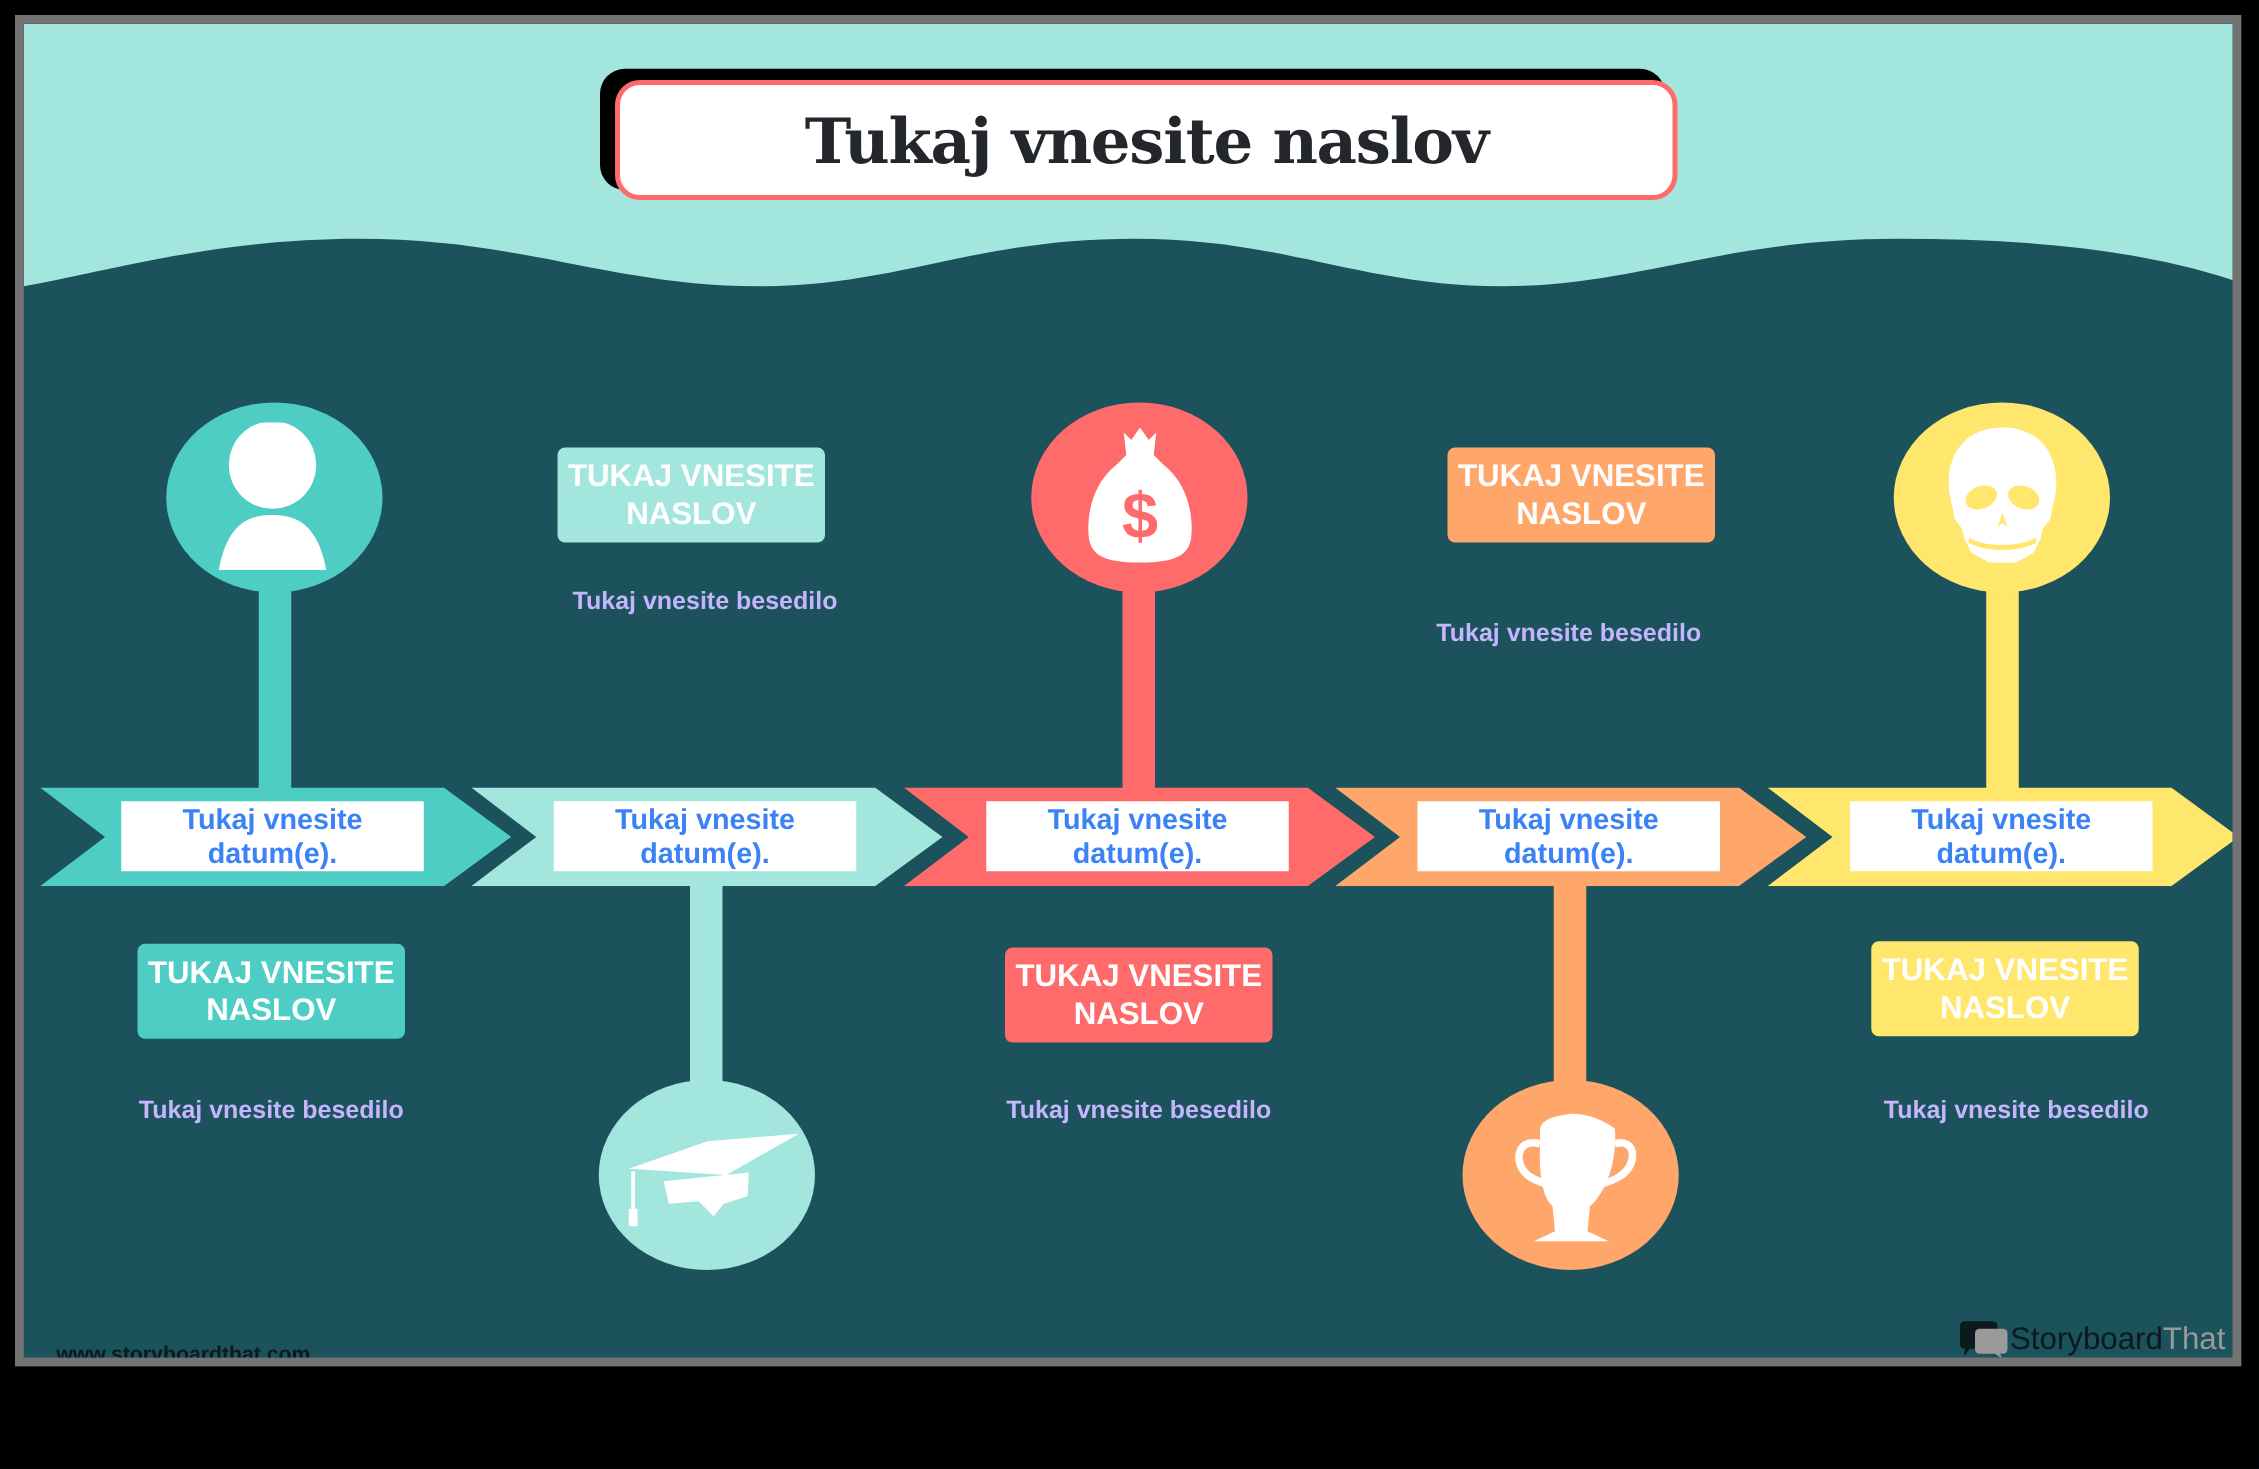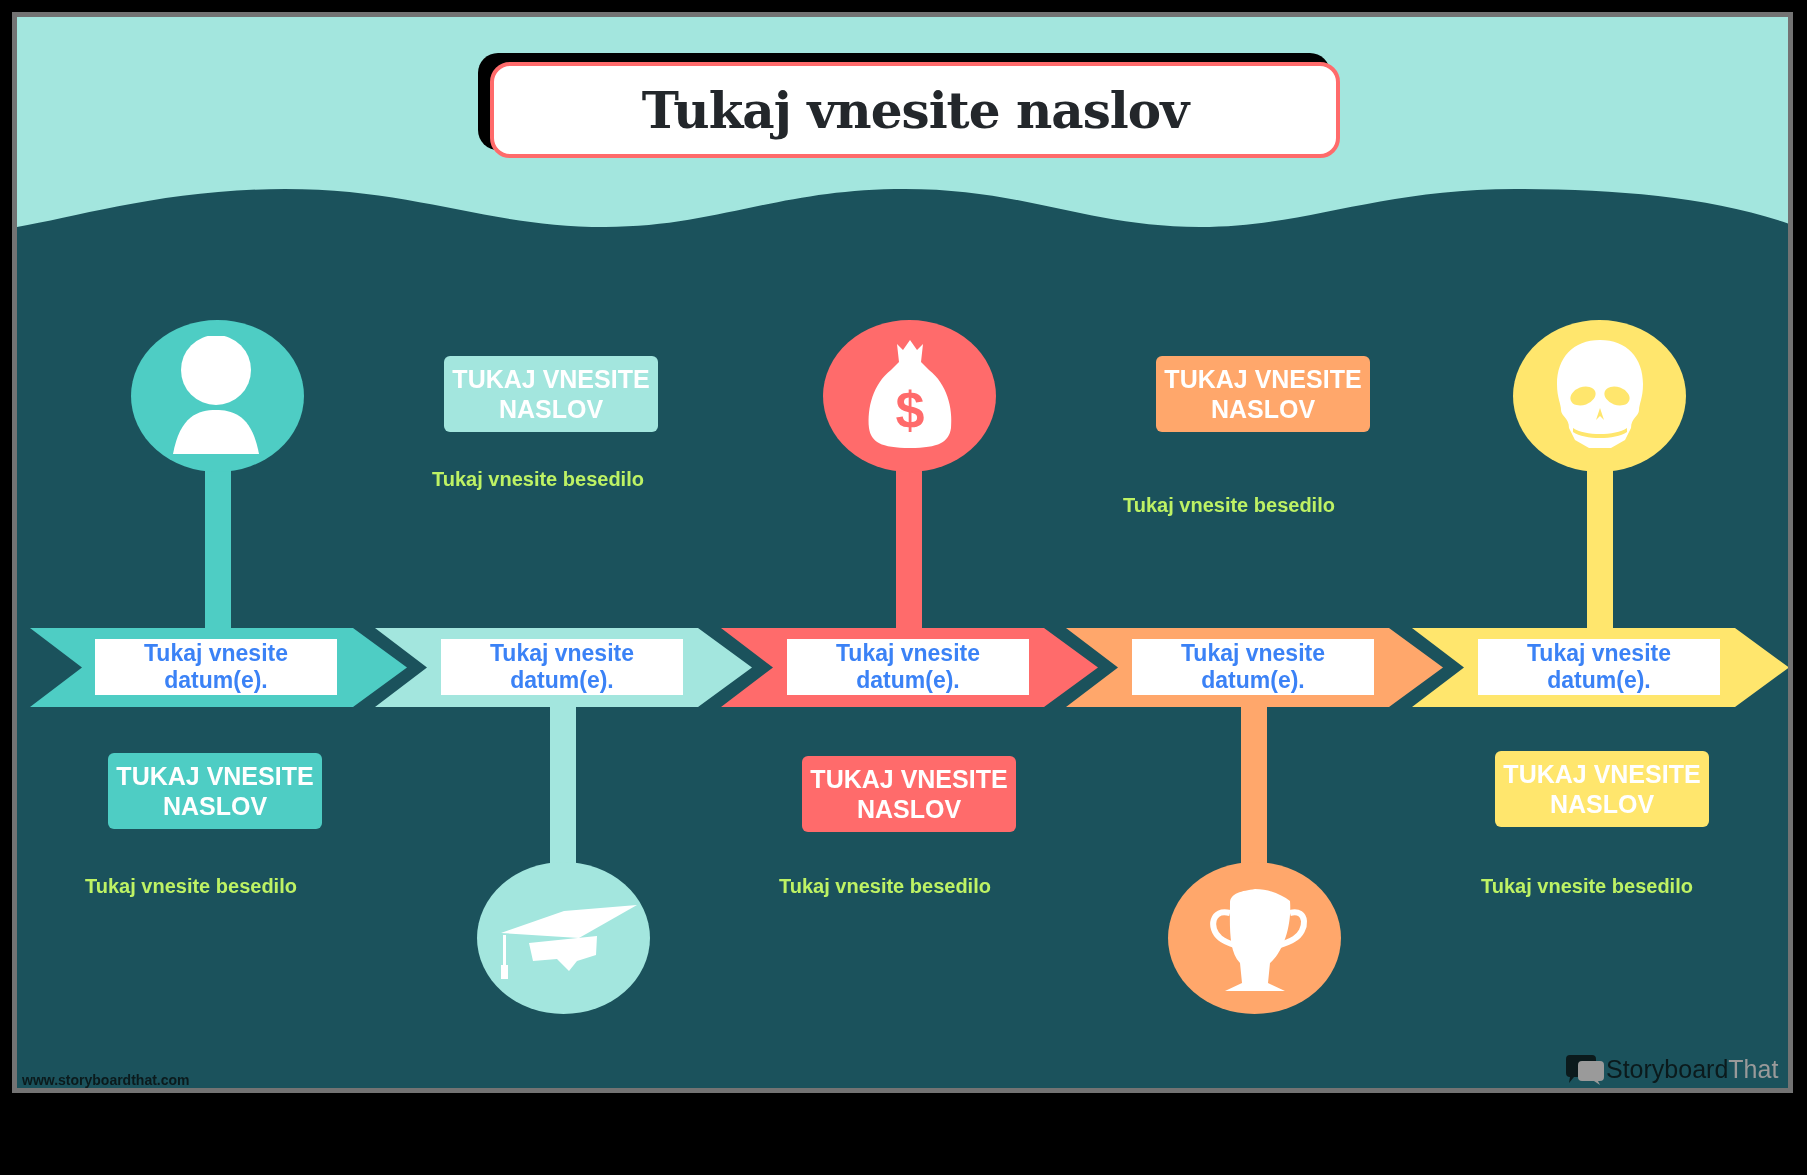--- a/index.html
+++ b/index.html
@@ -1,28 +1,28 @@
 <!DOCTYPE html>
 <html><head>
 <meta charset="utf-8">
 <style>
   html, body { margin:0; padding:0; background:#000; }
   body { width:1807px; height:1175px; position:relative; overflow:hidden; font-family:"Liberation Sans", sans-serif; }
-  .panel { position:absolute; left:12px; top:12px; width:1781px; height:1081px; background:#1b525c; border:5px solid #737373; box-sizing:border-box; overflow:hidden; }
+  .panel { position:absolute; left:12px; top:12px; width:1781px; height:1081px; background:#1b525c; border:7px solid #737373; box-sizing:border-box; overflow:hidden; }
   .wave { position:absolute; left:0; top:0; }
   .title-shadow { position:absolute; left:461px; top:36px; width:852px; height:97px; background:#000; border-radius:20px; }
   .title-box { position:absolute; left:473px; top:45px; width:850px; height:96px; background:#fff; border:4px solid #ff6b6b; border-radius:20px; box-sizing:border-box; display:flex; align-items:center; justify-content:center; }
   .title-text { font-family:"DejaVu Serif", serif; font-weight:bold; font-size:50px; color:#23272b; letter-spacing:-1px; }
   .circle { position:absolute; width:173px; height:152px; border-radius:50%; display:flex; align-items:center; justify-content:center; }
   .stem { position:absolute; width:26px; }
   .arrow { position:absolute; top:611px; width:384px; height:79px; }
   .datebox { position:absolute; top:622px; width:242px; height:56px; background:#fff; display:flex; align-items:center; justify-content:center; text-align:center; font-family:"Liberation Sans", sans-serif; font-weight:bold; font-size:23px; line-height:27px; color:#3b82f6; }
   .label { position:absolute; width:214px; height:76px; border-radius:6px; display:flex; align-items:center; justify-content:center; text-align:center; color:#fff; font-family:"Liberation Sans", sans-serif; font-weight:bold; font-size:25px; line-height:30px; }
-  .body-text { position:absolute; width:260px; text-align:left; color:#bef264; font-family:"Liberation Sans", sans-serif; font-weight:bold; font-size:20px; }
-  .footer-url { position:absolute; left:5px; top:1055px; font-size:14px; font-weight:bold; color:#0b1a1c; }
+  .body-text { position:absolute; width:260px; text-align:center; color:#c4b5fd; font-family:"Liberation Sans", sans-serif; font-weight:bold; font-size:20px; }
+  .footer-url { position:absolute; left:26px; top:1055px; font-size:17px; font-weight:bold; color:#0b1a1c; }
   .brand { position:absolute; left:1547px; top:1036px; display:flex; align-items:center; gap:0; font-size:25px; color:#0b1a1c; }
   .brand .that { color:#9a9a9a; }
 </style>
 </head>
 <body>
 
 <div class="panel">
 
   <svg class="wave" width="1781" height="260" viewBox="0 0 1781 260">
     <path d="M0 0 H1781 V210 C1700 180 1600 172 1498 172 C1360 172 1290 210 1183 210 C1070 210 1010 172 888 172 C760 172 700 210 588 210 C470 210 400 172 268 172 C150 172 60 200 0 210 Z" fill="#a3e6de"></path>

